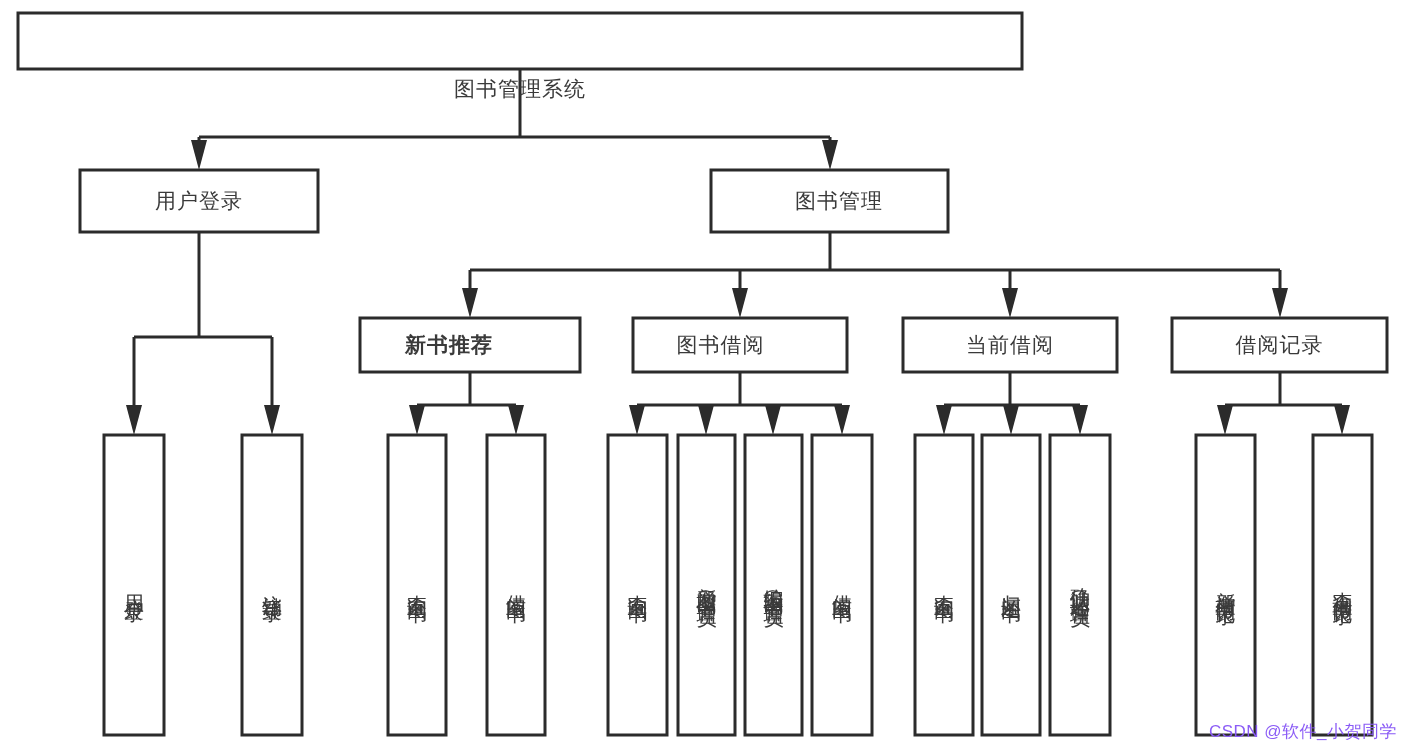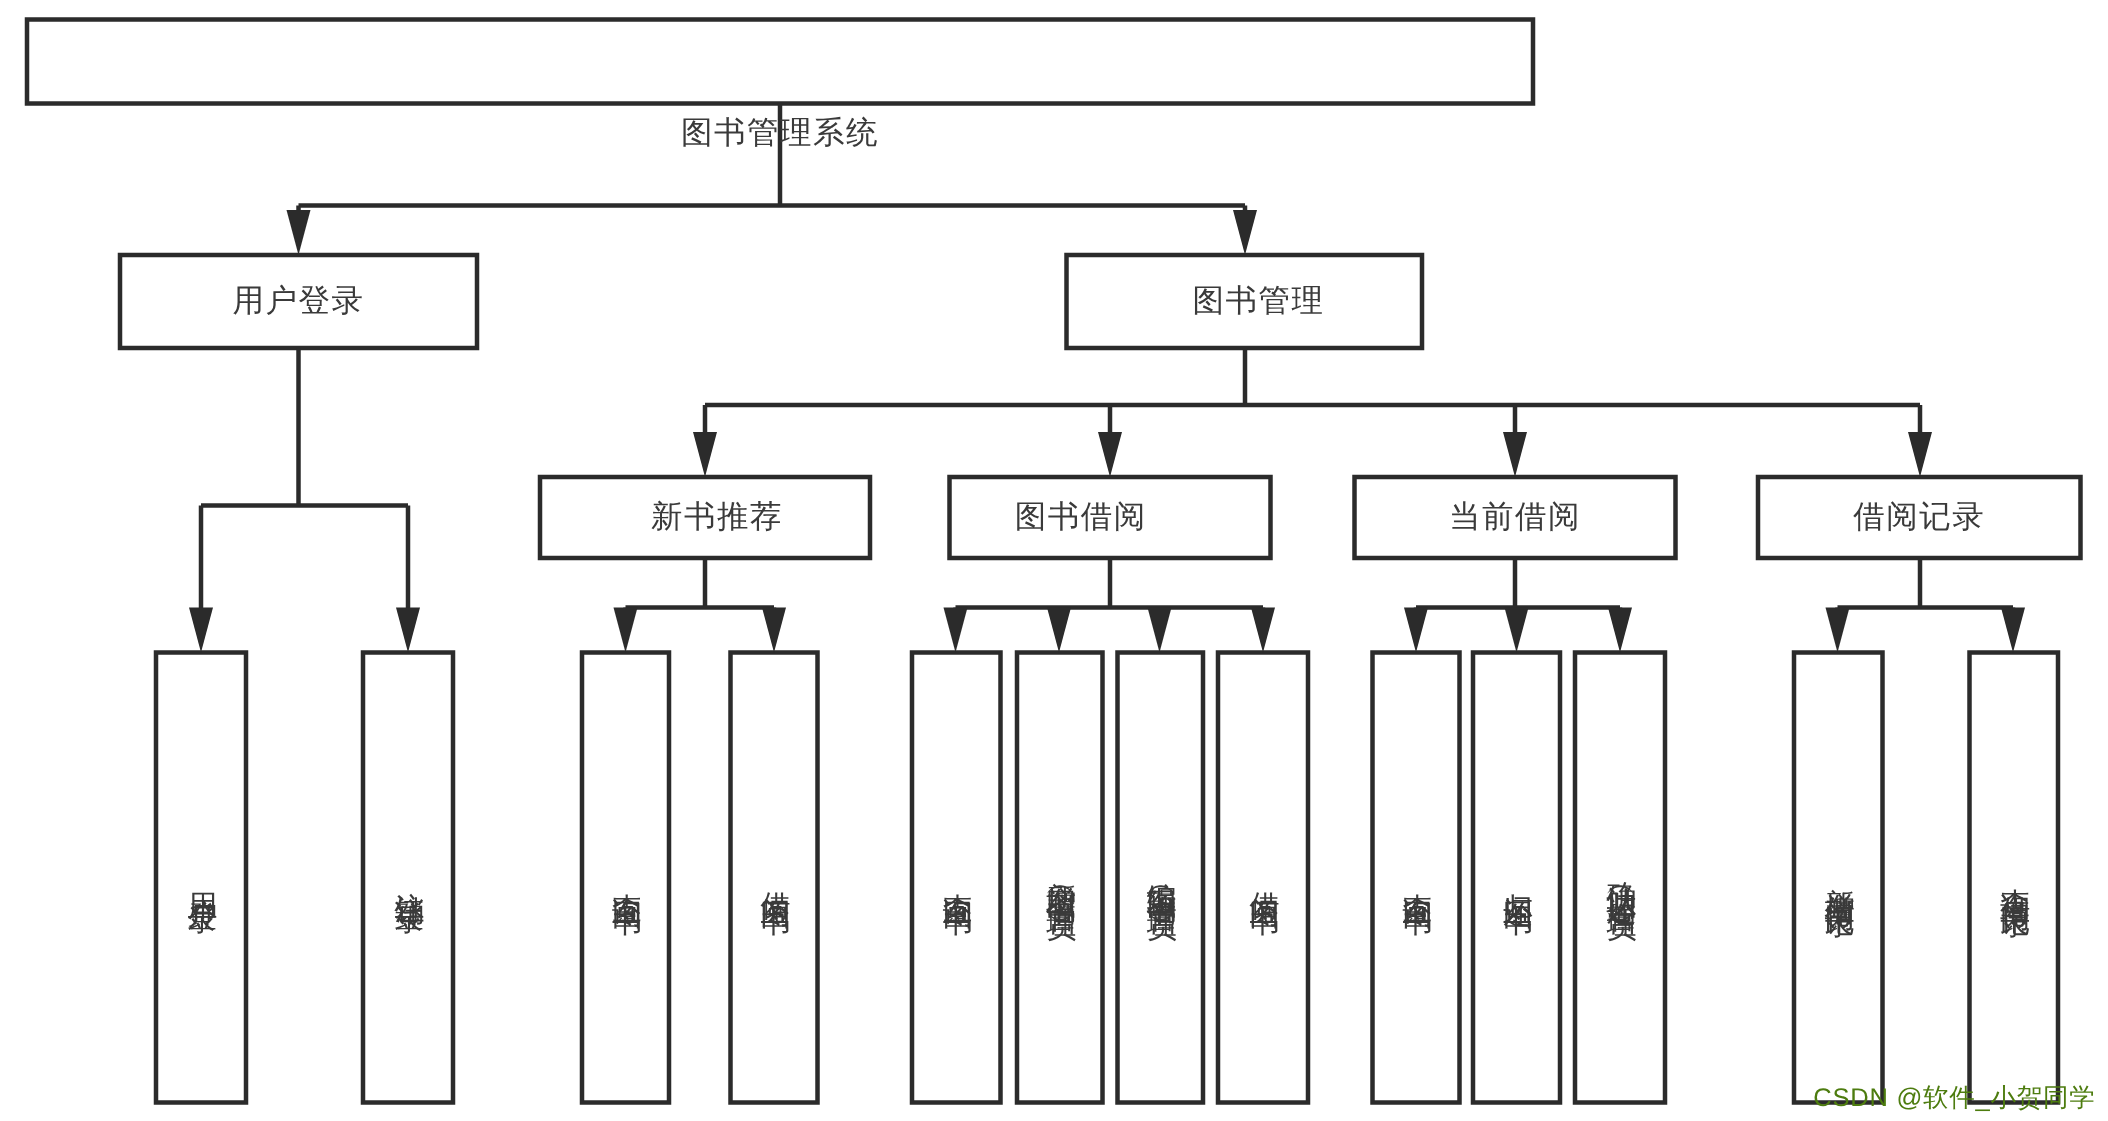--- a/index.html
+++ b/index.html
@@ -59,21 +59,21 @@
   .node-label.vertical {
     writing-mode: vertical-rl;
     text-orientation: upright;
     letter-spacing: 3px;
     font-size: 20px;
   }
   .watermark {
     position: absolute;
     right: 8px;
     bottom: 4px;
-    color: #4d7c0f;
+    color: #8b5cf6;
     font-size: 17px;
     font-family: "Liberation Sans", "DejaVu Sans", sans-serif;
     letter-spacing: 0.5px;
     white-space: nowrap;
     user-select: none;
   }
 </style>
 </head>
 <body>
 
@@ -155,21 +155,21 @@
         <path class="arrow-head" d="M 1217 405 L 1233 405 L 1225 435 Z"></path>
         <line class="connector" x1="1342" y1="405" x2="1342" y2="409"></line>
         <path class="arrow-head" d="M 1334 405 L 1350 405 L 1342 435 Z"></path>
       </g>
   </svg>
 
   <div id="labels-layer">
       <div class="node-label" style="left: 18px; top: 13px; width: 1004px; height: 56px; margin-top: 48px;">图书管理系统</div>
       <div class="node-label" style="left: 80px; top: 170px; width: 238px; height: 62px;">用户登录</div>
       <div class="node-label" style="left: 711px; top: 170px; width: 256px; height: 62px;">图书管理</div>
-      <div class="node-label" style="left: 368px; top: 318px; width: 220px; height: 54px;">新书推荐</div>
+      <div class="node-label" style="left: 339px; top: 318px; width: 220px; height: 54px; font-weight: bold;">新书推荐</div>
       <div class="node-label" style="left: 633px; top: 318px; width: 175px; height: 54px;">图书借阅</div>
       <div class="node-label" style="left: 903px; top: 318px; width: 214px; height: 54px; text-align: center;">当前借阅</div>
       <div class="node-label" style="left: 1172px; top: 318px; width: 215px; height: 54px; border-radius: 14px;">借阅记录</div>
       <div class="node-label vertical" style="left: 104px; top: 435px; width: 60px; height: 300px;">用户登录</div>
       <div class="node-label vertical" style="left: 242px; top: 435px; width: 60px; height: 300px;">注销登录</div>
       <div class="node-label vertical" style="left: 388px; top: 435px; width: 58px; height: 300px;">查询图书</div>
       <div class="node-label vertical" style="left: 487px; top: 435px; width: 58px; height: 300px;">借阅图书</div>
       <div class="node-label vertical" style="left: 608px; top: 435px; width: 59px; height: 300px;">查询图书</div>
       <div class="node-label vertical" style="left: 678px; top: 435px; width: 57px; height: 300px;">新增图书（管理员）</div>
       <div class="node-label vertical" style="left: 745px; top: 435px; width: 57px; height: 300px;">编辑图书（管理员）</div>

